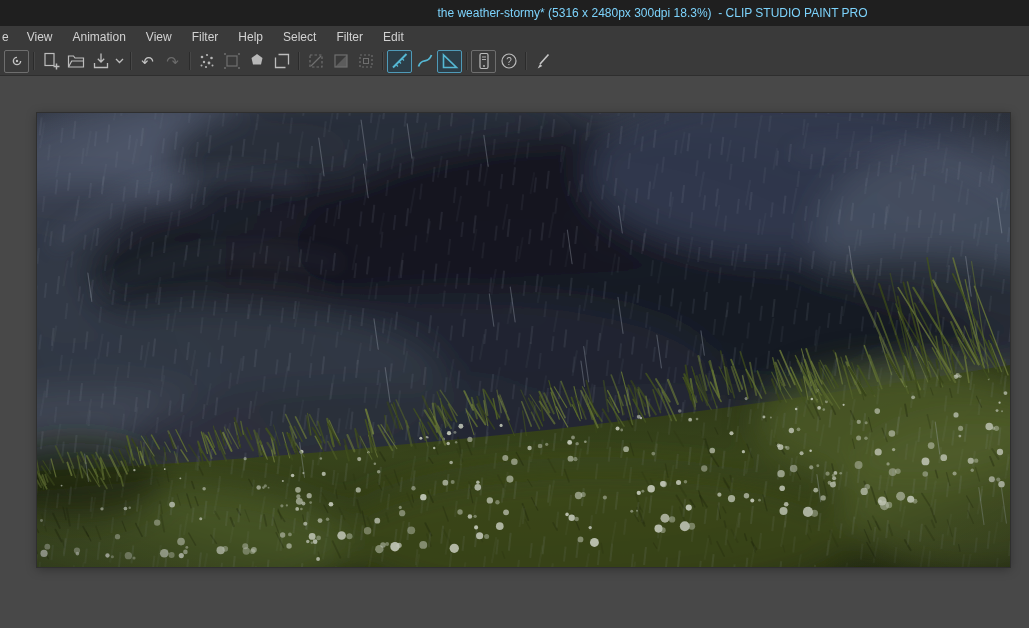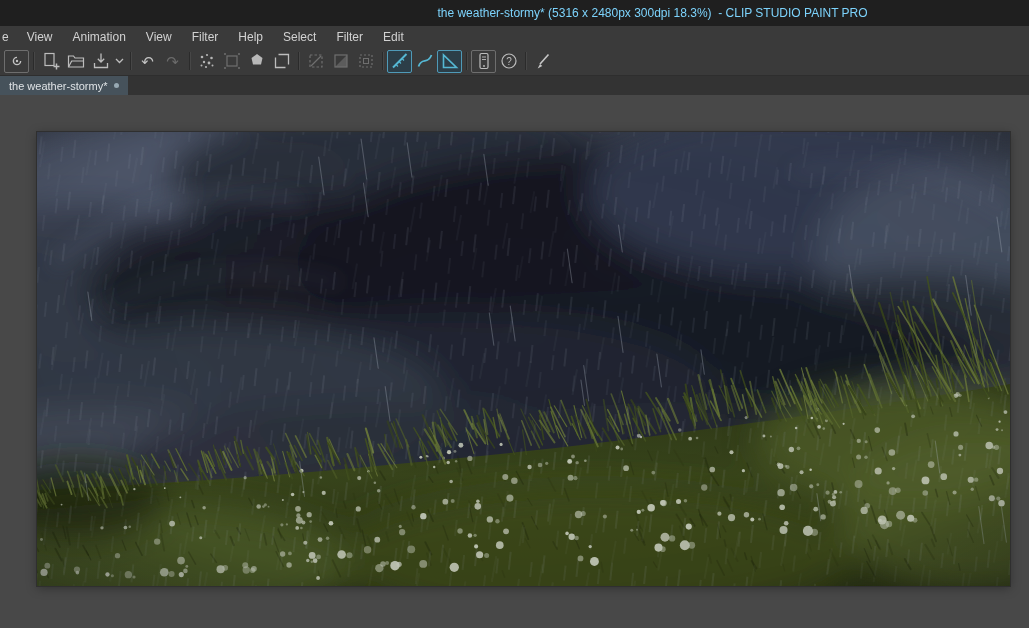--- a/index.html
+++ b/index.html
@@ -197,26 +197,20 @@
     <div class="sep"></div>
 
     <div class="tbtn">
       <svg width="20" height="20" viewBox="0 0 20 20">
         <path d="M15.5 3.5L7 13" stroke="#c6c6c6" stroke-width="1.6"></path>
         <path d="M7 13l-2.3 4.6L9.3 15z" fill="#c6c6c6"></path>
       </svg>
     </div>
   </div>
 
-  <div class="tabbar">
-    <div class="tab">
-      <span>the weather-stormy*</span>
-      <span class="dot"></span>
-    </div>
-  </div>
 
   <div class="canvas-area">
     <div class="artwork">
       <svg id="art" viewBox="0 0 973 454" preserveAspectRatio="none">
         <defs>
           <linearGradient id="sky" x1="0" y1="0" x2="0" y2="1">
             <stop offset="0" stop-color="#3a4150"></stop>
             <stop offset="0.38" stop-color="#232834"></stop>
             <stop offset="0.62" stop-color="#2c313d"></stop>
             <stop offset="1" stop-color="#3a4150"></stop>

